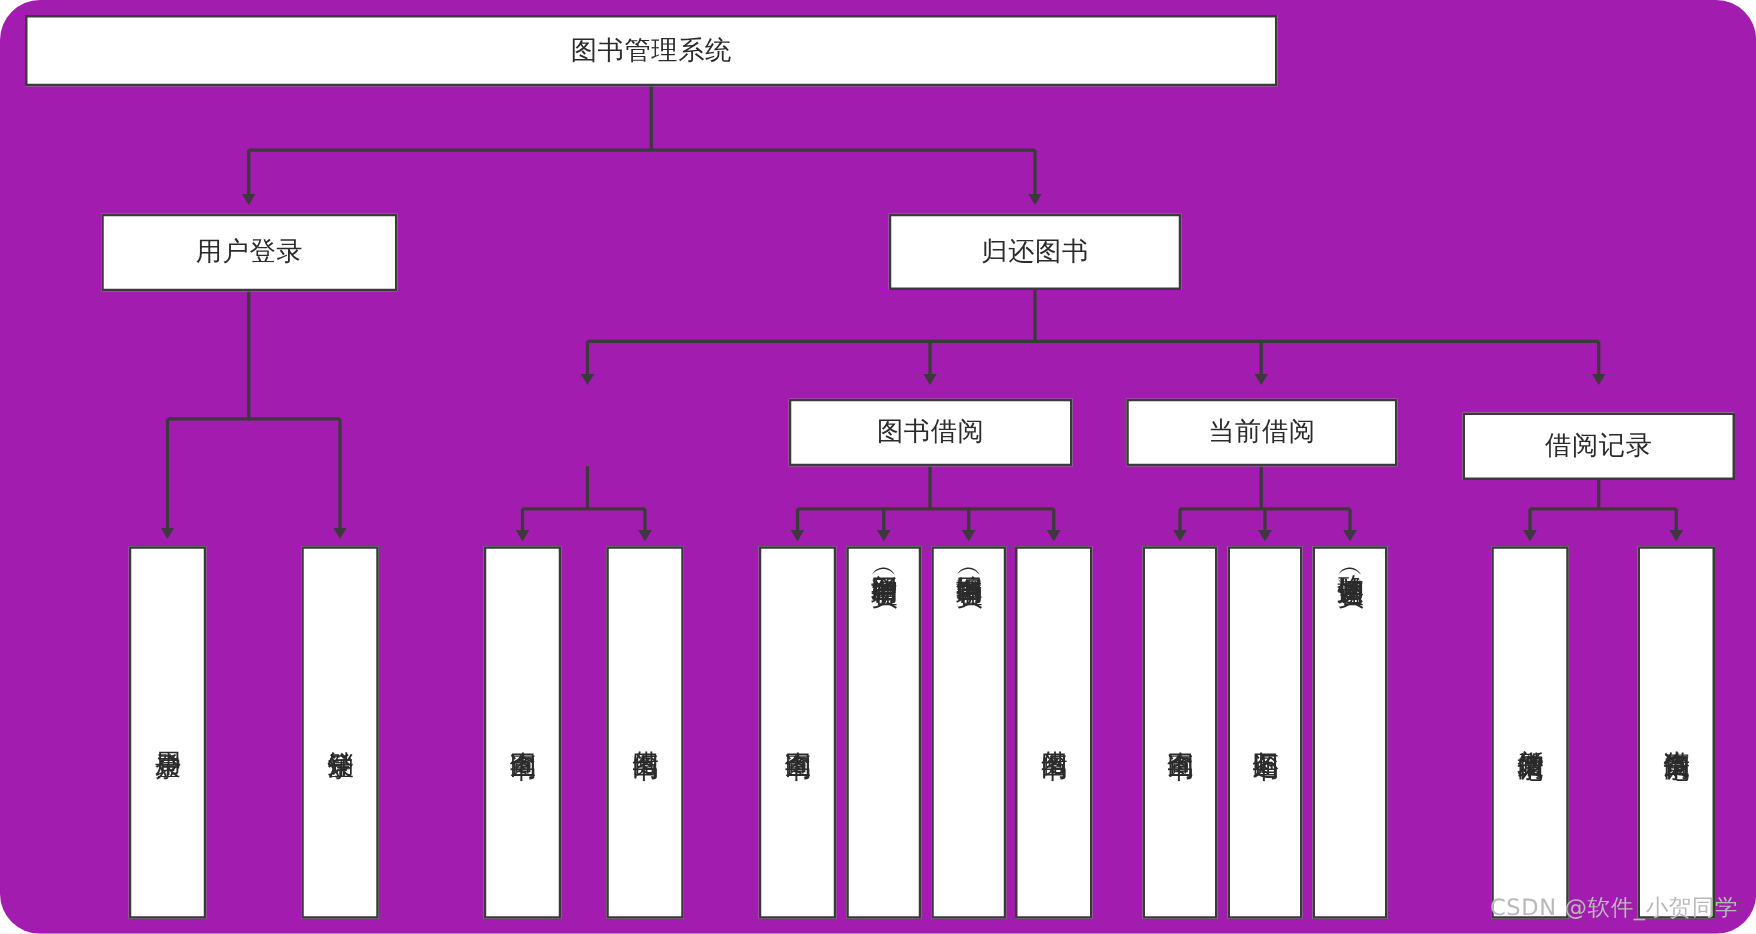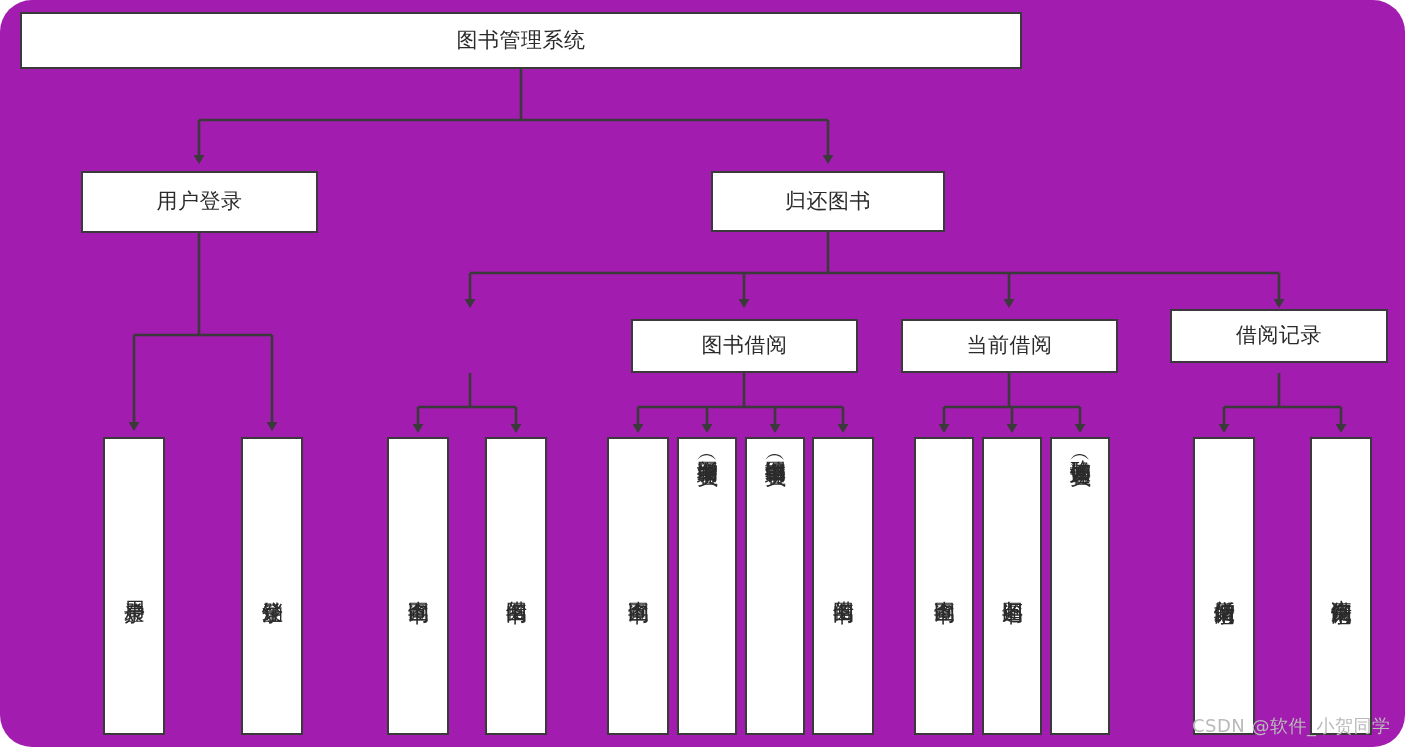--- a/index.html
+++ b/index.html
@@ -139,21 +139,21 @@
   <div class="node h" style="left:711px; top:171px; width:234px; height:61px;">
     <span class="label">归还图书</span>
   </div>
 
   <div class="node h" style="left:631px; top:319px; width:227px; height:54px;">
     <span class="label">图书借阅</span>
   </div>
   <div class="node h" style="left:901px; top:319px; width:217px; height:54px;">
     <span class="label">当前借阅</span>
   </div>
-  <div class="node h" style="left:1170px; top:309px; width:218px; height:54px;">
+  <div class="node h" style="left:1170px; top:330px; width:218px; height:54px;">
     <span class="label">借阅记录</span>
   </div>
 
   <div class="node v mid" style="left:103px; top:437px; width:62px; height:298px;">
     <span class="label">用户登录</span>
   </div>
   <div class="node v mid" style="left:241px; top:437px; width:62px; height:298px;">
     <span class="label">注销登录</span>
   </div>
 

